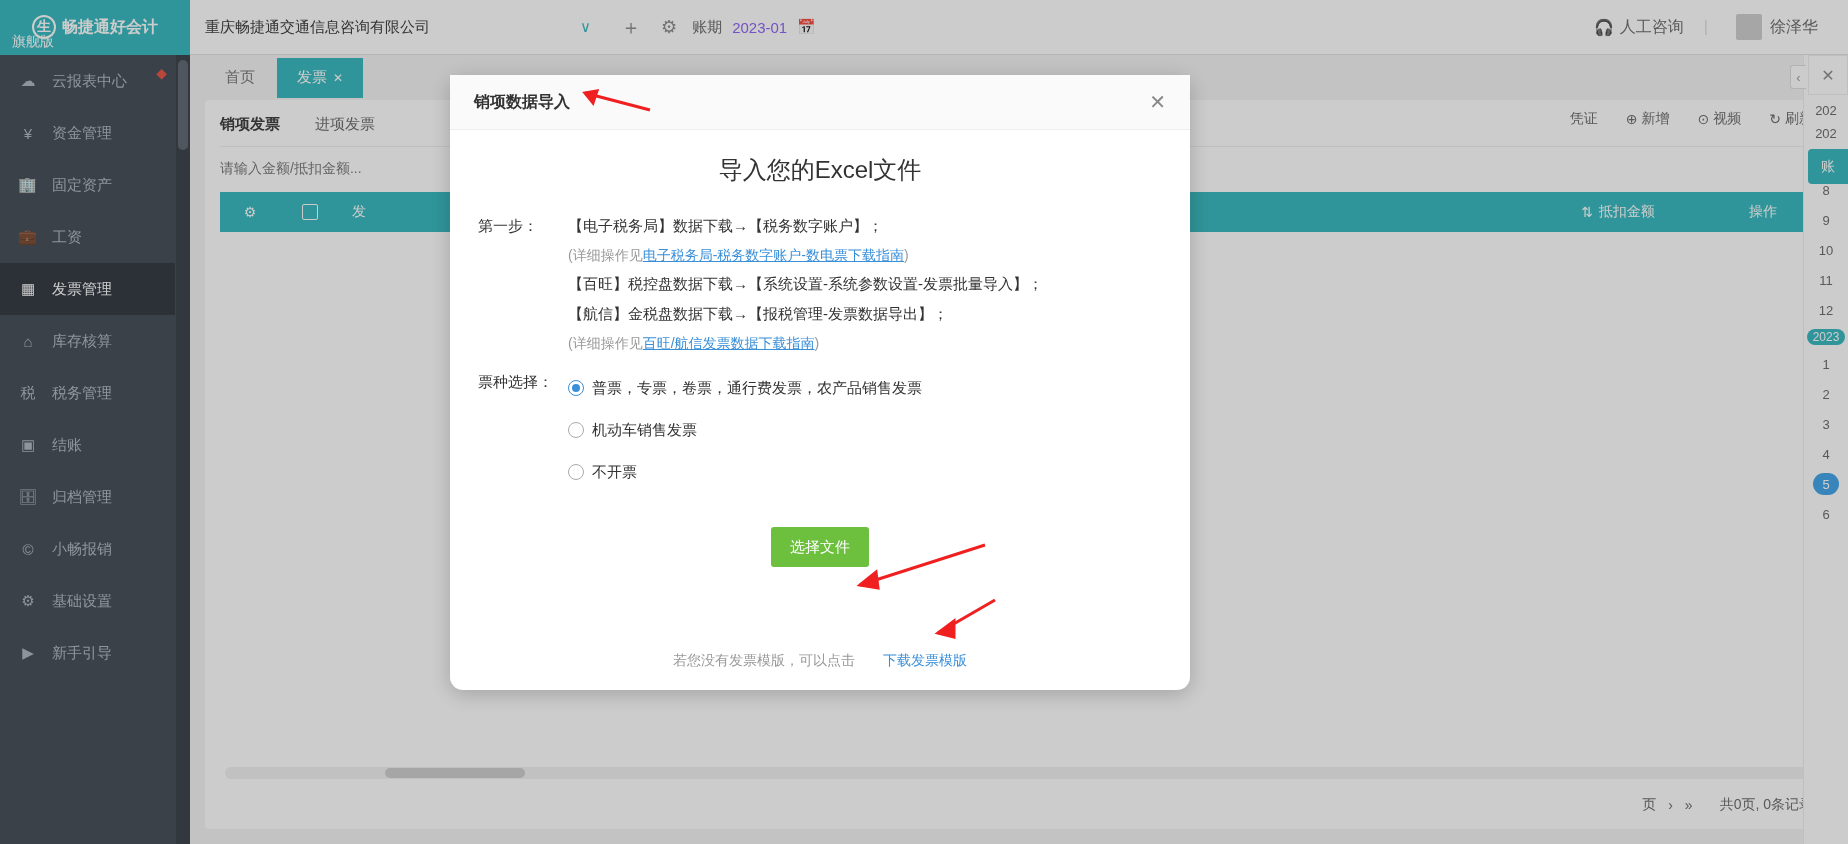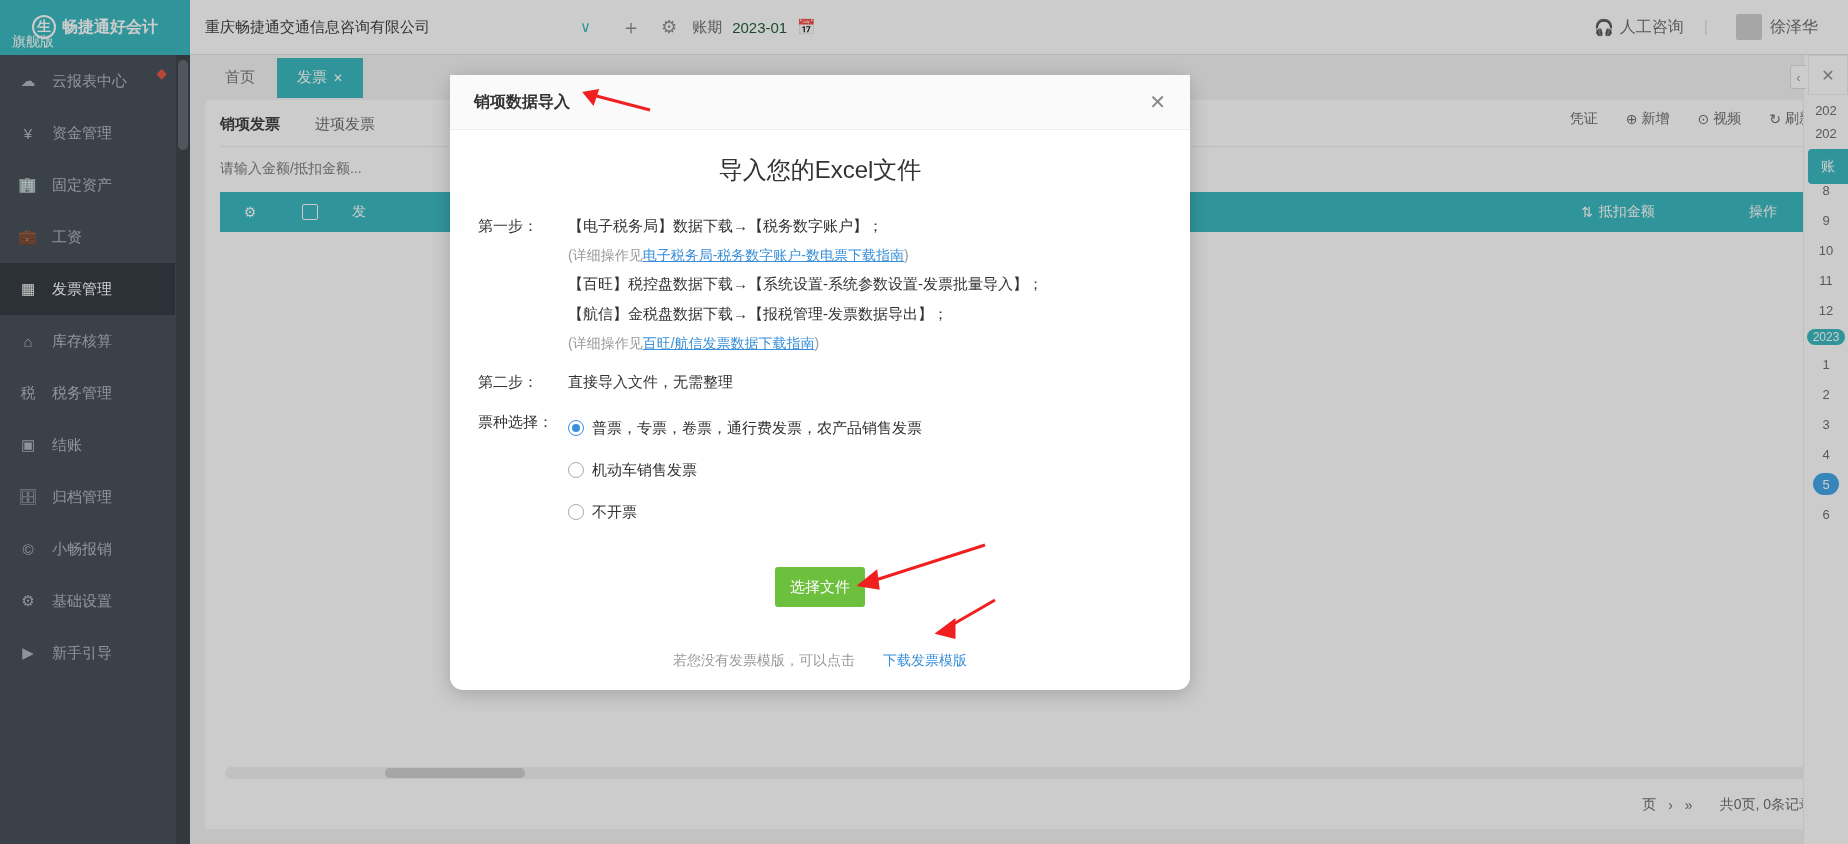--- a/index.html
+++ b/index.html
@@ -8,21 +8,21 @@
 
 .topbar { height: 55px; background: #fff; display: flex; align-items: center; border-bottom: 1px solid #e0e0e0; }
 .logo-area { width: 190px; height: 55px; background: #2fb6bc; color: #fff; display: flex; flex-direction: column; align-items: center; justify-content: center; position: relative; }
 .logo-area .brand { font-size: 16px; font-weight: bold; display: flex; align-items: center; }
 .logo-area .brand-icon { width: 24px; height: 24px; border: 2px solid #fff; border-radius: 50%; display: flex; align-items: center; justify-content: center; margin-right: 6px; font-size: 14px; }
 .logo-area .edition { font-size: 14px; position: absolute; bottom: 4px; left: 12px; }
 .company-select { display: flex; align-items: center; padding: 0 15px; color: #333; font-size: 15px; }
 .company-select .chev { margin-left: 150px; color: #2fb6bc; }
 .topbar-icons { display: flex; align-items: center; gap: 20px; padding: 0 15px; color: #888; }
 .period-area { display: flex; align-items: center; gap: 10px; color: #666; font-size: 15px; }
-.period-val { color: #14532d; }
+.period-val { color: #8b5cf6; }
 .topbar-right { margin-left: auto; display: flex; align-items: center; gap: 20px; padding-right: 30px; }
 .support { display: flex; align-items: center; gap: 6px; color: #666; }
 .user { display: flex; align-items: center; gap: 8px; color: #666; padding-left: 8px; }
 .user-avatar { width: 26px; height: 26px; background: #ccc; border-radius: 2px; }
 
 
 .sidebar { position: absolute; left: 0; top: 55px; width: 190px; bottom: 0; background: #3e4651; color: #aeb5bf; }
 .sidebar-inner { width: 175px; overflow-y: auto; height: 100%; }
 .side-item { height: 52px; display: flex; align-items: center; padding-left: 18px; font-size: 15px; cursor: pointer; gap: 14px; position: relative; }
 .side-item.active { background: #2a3039; color: #fff; }
@@ -81,21 +81,21 @@
 .modal-subtitle { text-align: center; font-size: 24px; color: #333; margin-bottom: 25px; }
 .step-row { display: flex; margin-bottom: 10px; font-size: 15px; color: #333; line-height: 2; }
 .step-label { width: 90px; flex-shrink: 0; }
 .step-body { flex: 1; }
 .step-body .hint { color: #999; font-size: 14px; }
 .step-body a { color: #3a8fd8; text-decoration: underline; }
 .radio-row { display: flex; align-items: center; font-size: 15px; color: #333; margin-top: 6px; }
 .radio-circle { width: 16px; height: 16px; border: 1px solid #aaa; border-radius: 50%; margin-right: 8px; display: flex; align-items: center; justify-content: center; }
 .radio-circle.checked { border-color: #3a8fd8; }
 .radio-circle.checked::after { content: ""; width: 8px; height: 8px; background: #3a8fd8; border-radius: 50%; }
-.btn-upload { margin: 30px auto 0 auto; width: 90px; height: 40px; background: #6dbf3e; color: #fff; display: flex; align-items: center; justify-content: center; border-radius: 3px; font-size: 15px; cursor: pointer; }
+.btn-upload { margin: 30px auto 0 auto; width: 98px; height: 40px; background: #6dbf3e; color: #fff; display: flex; align-items: center; justify-content: center; border-radius: 3px; font-size: 15px; cursor: pointer; }
 .modal-footer { text-align: center; color: #999; font-size: 14px; padding-bottom: 20px; }
 .modal-footer a { color: #3a8fd8; margin-left: 28px; }
 
 
 .arrow { position: absolute; z-index: 30; pointer-events: none; }
 svg.arrow-svg line, svg.arrow-svg polygon { stroke: #f02020; fill: #f02020; stroke-width: 3; }
 
 .account-btn { position: absolute; right: 0; top: 149px; width: 40px; height: 35px; background: #2fb6bc; color: #fff; display: flex; align-items: center; justify-content: center; font-size: 14px; border-radius: 4px 0 0 4px; z-index: 4; }
 </style>
 </head>
@@ -300,24 +300,20 @@
           <span>(详细操作见</span><a>电子税务局-税务数字账户-数电票下载指南</a><span>)</span>
         </div>
         <div>【百旺】税控盘数据下载→【系统设置-系统参数设置-发票批量导入】；</div>
         <div>【航信】金税盘数据下载→【报税管理-发票数据导出】；</div>
         <div class="hint">
           <span>(详细操作见</span><a>百旺/航信发票数据下载指南</a><span>)</span>
         </div>
       </div>
     </div>
 
-    <div class="step-row">
-      <div class="step-label">第二步：</div>
-      <div class="step-body">直接导入文件，无需整理</div>
-    </div>
 
     <div class="step-row">
       <div class="step-label">票种选择：</div>
       <div class="step-body">
         <div class="radio-row">
           <span class="radio-circle checked"></span>
           <span>普票，专票，卷票，通行费发票，农产品销售发票</span>
         </div>
         <div class="radio-row" style="margin-top:12px;">
           <span class="radio-circle"></span>

